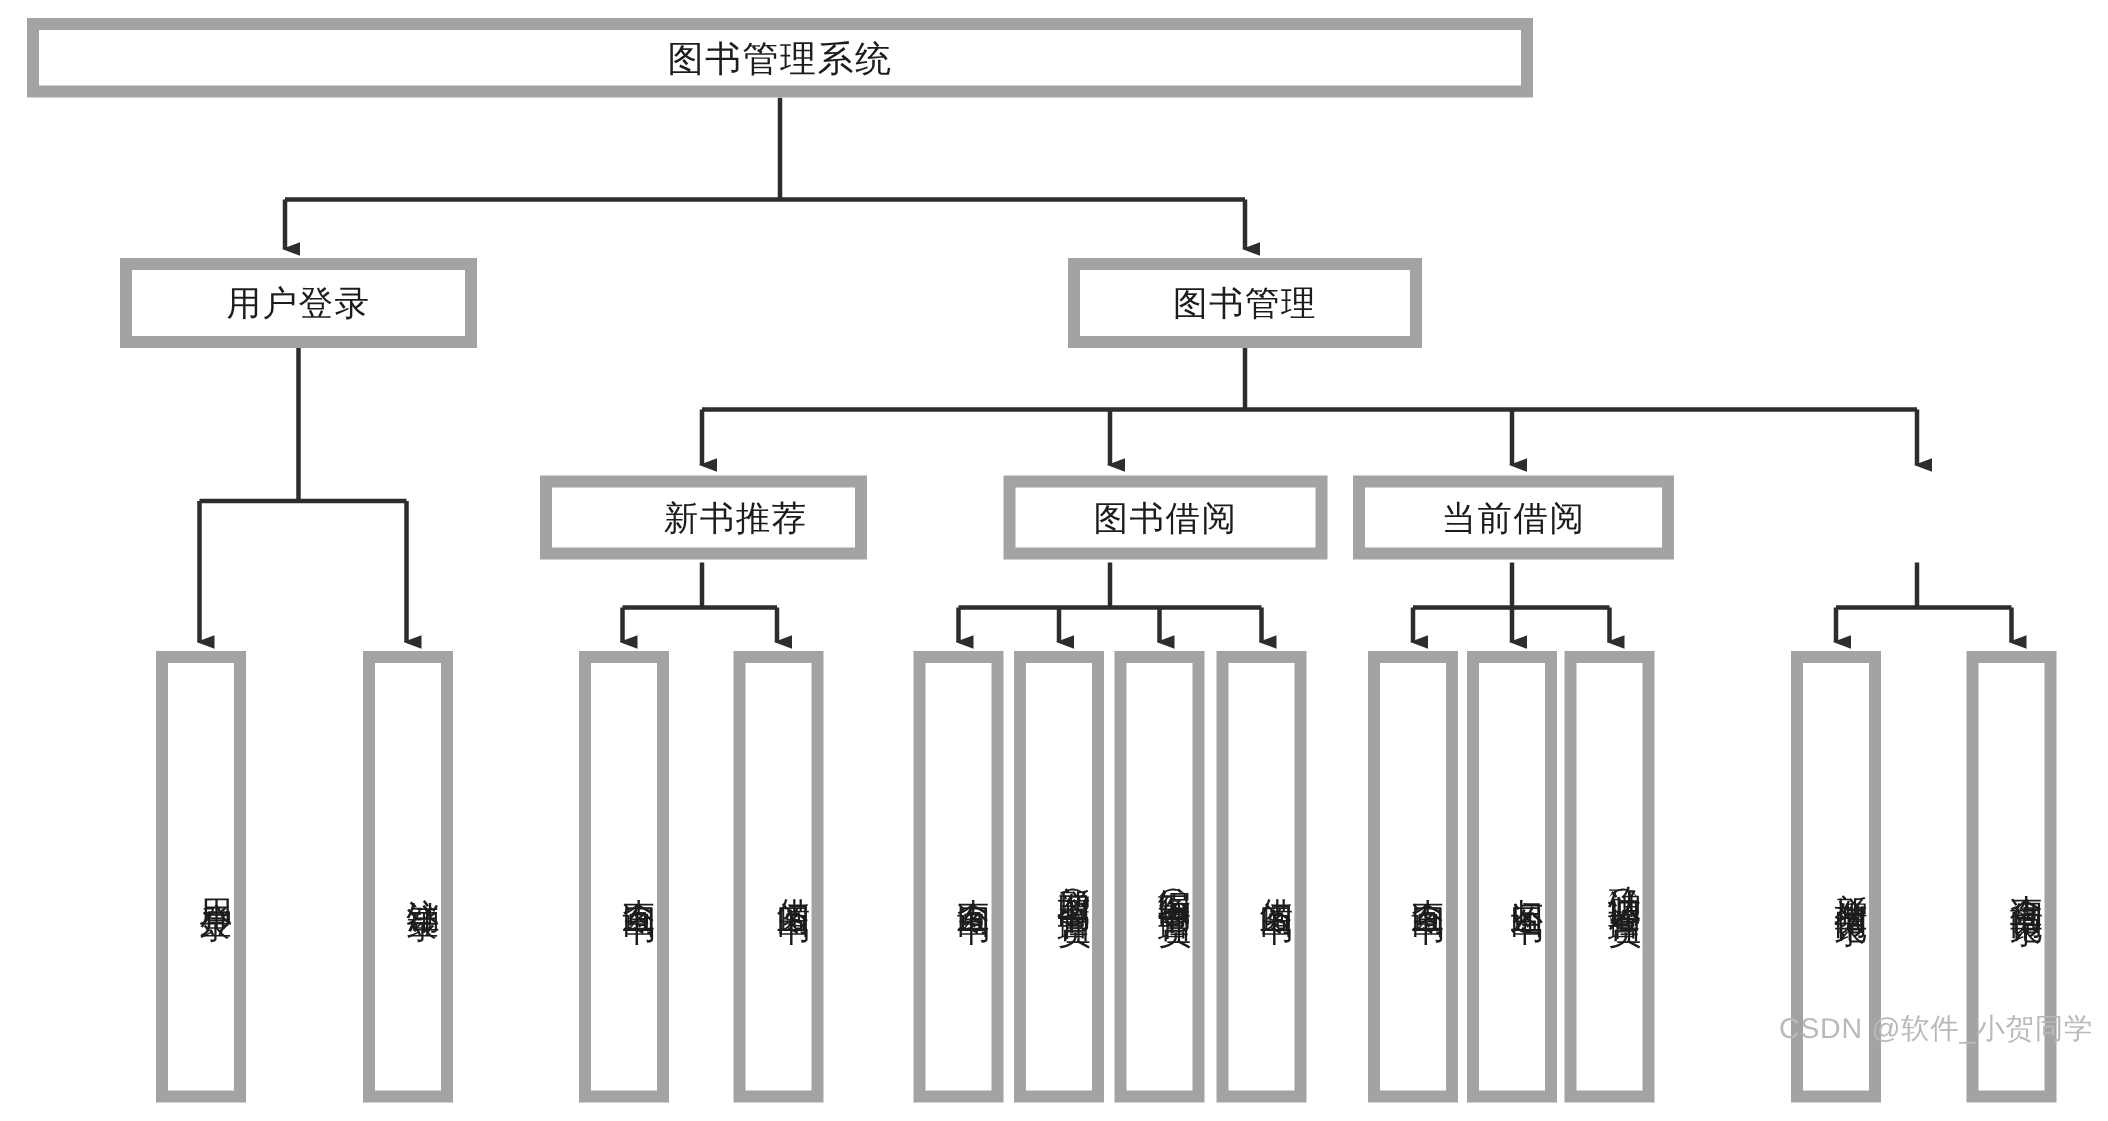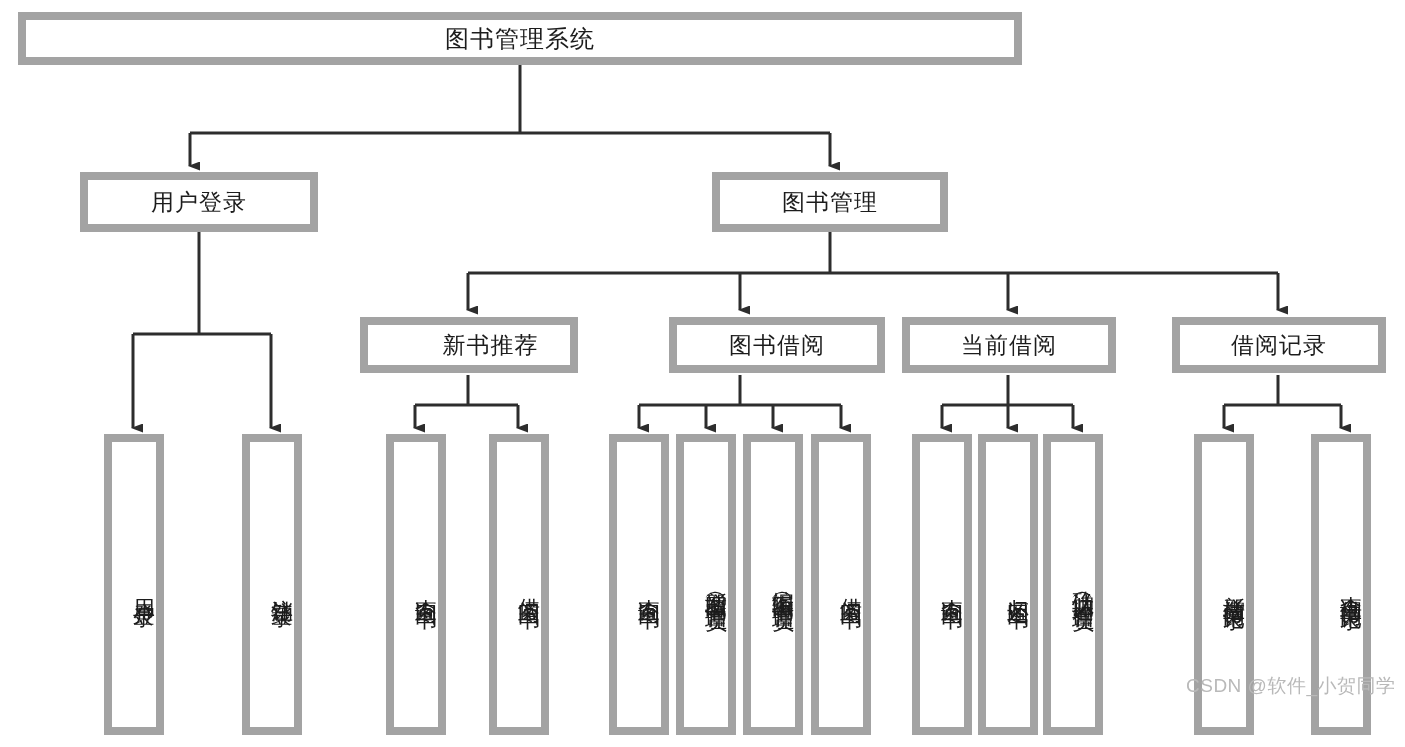--- a/index.html
+++ b/index.html
@@ -138,23 +138,20 @@
 
   <div class="node horiz" style="left:360px; top:317px; width:218px; height:56px;padding-left:43px;">
     <span>新书推荐</span>
   </div>
   <div class="node horiz" style="left:632px; top:317px; width:216px; height:56px;margin-left:37px;">
     <span>图书借阅</span>
   </div>
   <div class="node horiz" style="left:902px; top:317px; width:214px; height:56px;">
     <span>当前借阅</span>
   </div>
-  <div class="node horiz" style="left:1172px; top:317px; width:214px; height:56px;">
-    <span>借阅记录</span>
-  </div>
 
   <div class="node vert" style="left:104px; top:434px; width:60px; height:301px;">
     <span class="vtext">用户登录</span>
   </div>
   <div class="node vert" style="left:242px; top:434px; width:60px; height:301px;">
     <span class="vtext">注销登录</span>
   </div>
 
   <div class="node vert" style="left:386px; top:434px; width:60px; height:301px;">
     <span class="vtext">查询图书</span>

